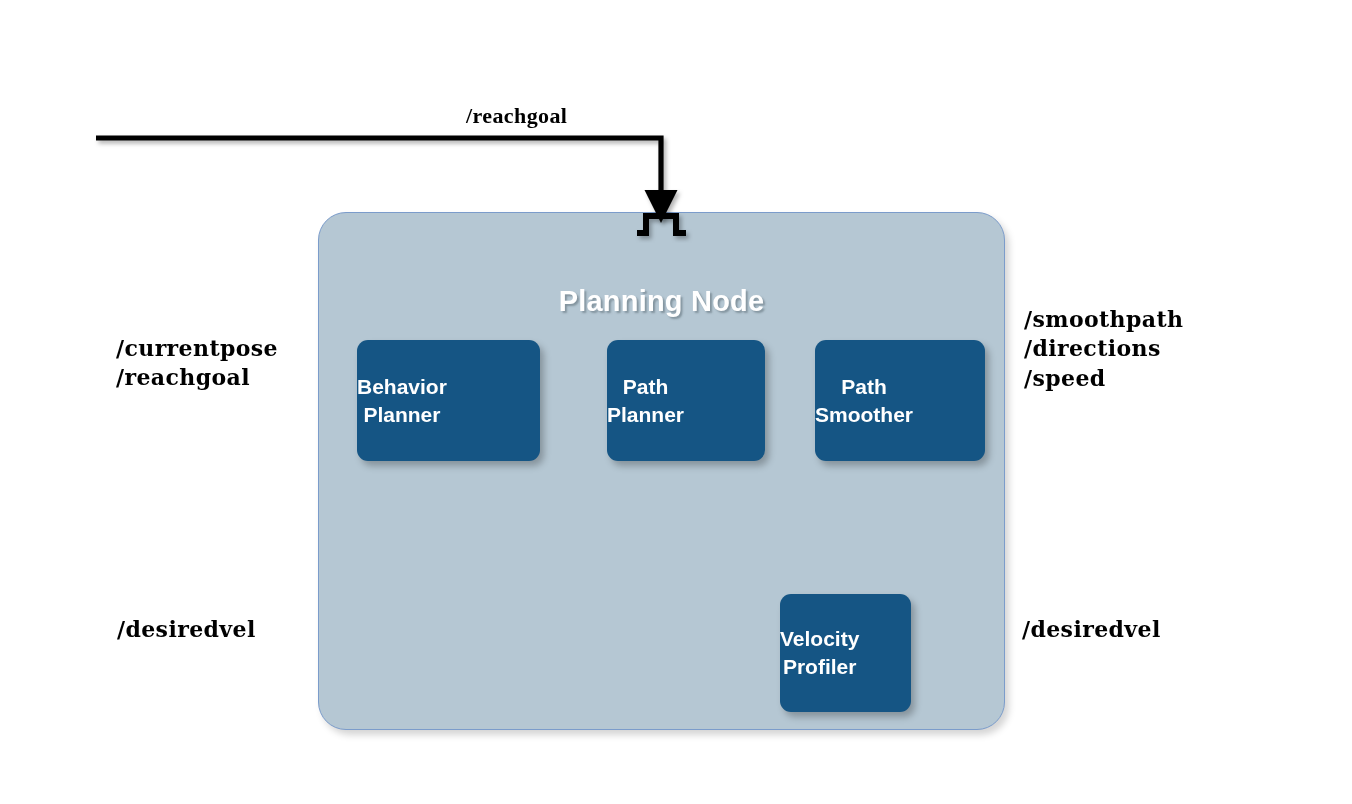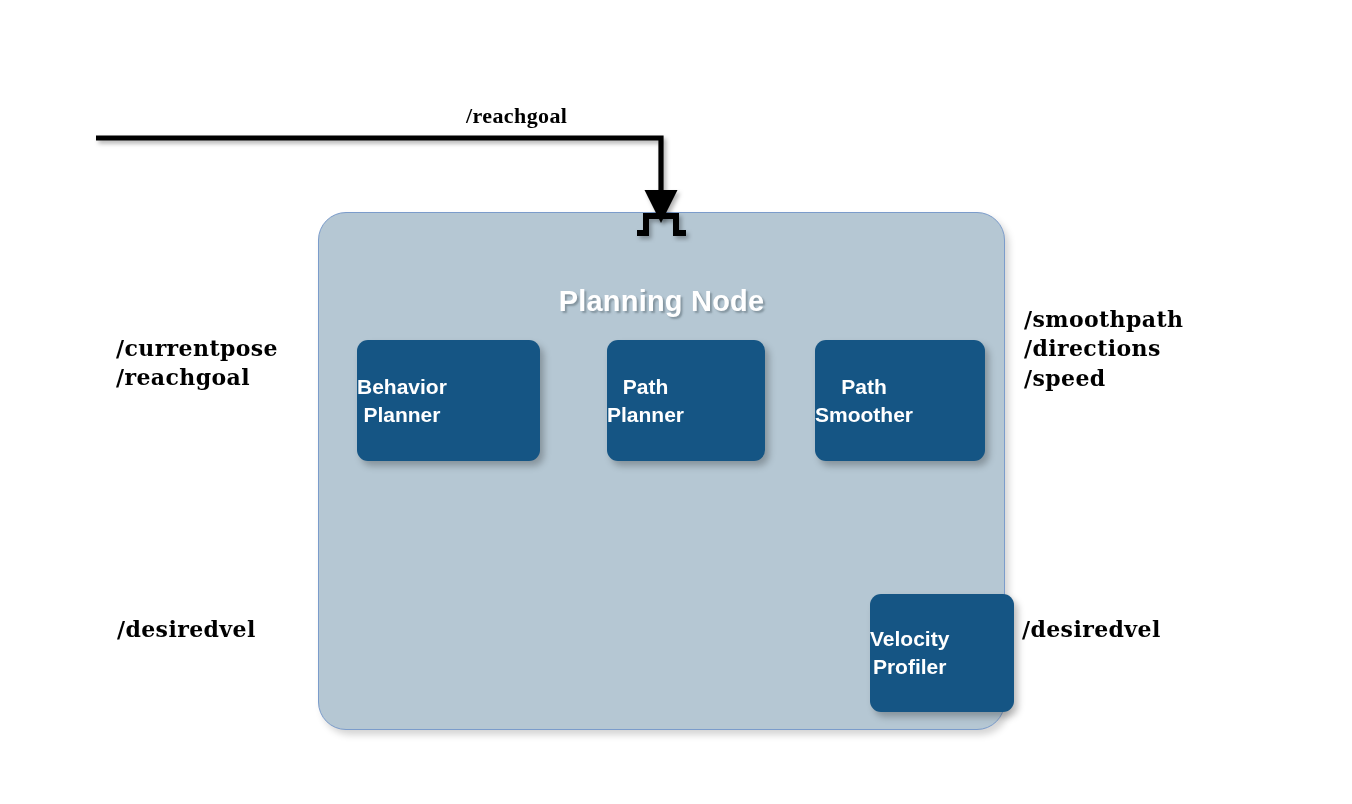--- a/index.html
+++ b/index.html
@@ -66,21 +66,21 @@
     color: #ffffff;
     font-size: 21px;
     font-weight: bold;
     line-height: 1.33;
     text-align: center;
     white-space: pre-line;
   }
   #block-behavior-planner { left: 357px; top: 340px; width: 183px; height: 121px; }
   #block-path-planner     { left: 607px; top: 340px; width: 158px; height: 121px; }
   #block-path-smoother    { left: 815px; top: 340px; width: 170px; height: 121px; }
-  #block-velocity-profiler{ left: 870px; top: 594px; width: 144px; height: 118px; }
+  #block-velocity-profiler{ left: 780px; top: 594px; width: 131px; height: 118px; }
 
   
   .topic {
     position: absolute;
     font-family: "DejaVu Serif", "Liberation Serif", serif;
     font-size: 22px;
     font-weight: bold;
     color: #000000;
     white-space: pre-line;
     line-height: 1.33;

